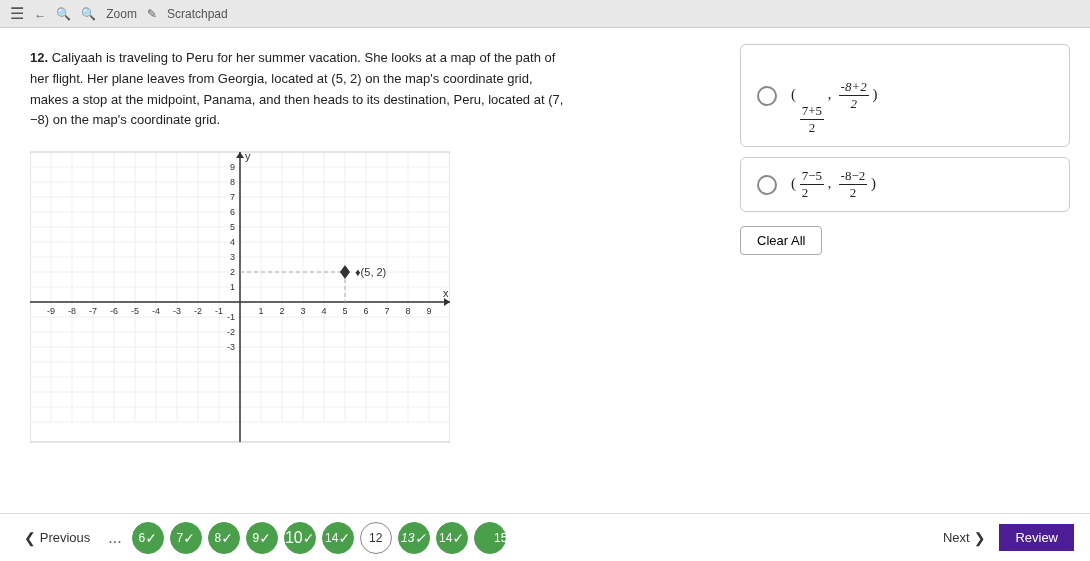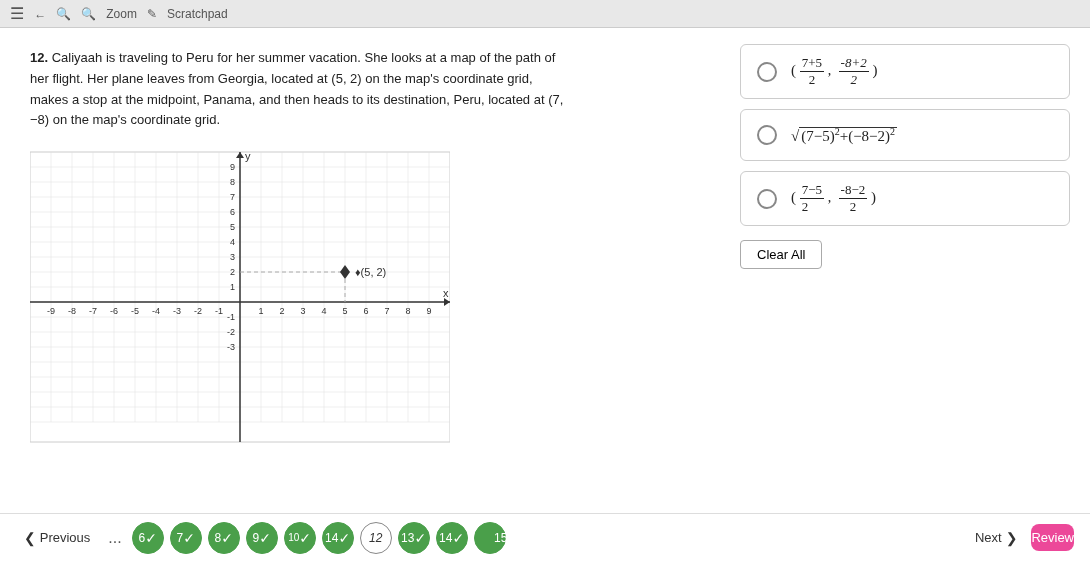--- a/index.html
+++ b/index.html
@@ -145,25 +145,25 @@
     .next-btn {
       background: none;
       border: none;
       cursor: pointer;
       font-size: 13px;
       color: #333;
       padding: 4px 8px;
       display: flex; align-items: center; gap: 4px;
     }
     .review-btn {
-      background: #ec4899;
+      background: #4c1d95;
       color: #fff;
       border: none;
-      border-radius: 8px;
-      padding: 6px 0;
+      border-radius: 0;
+      padding: 6px 16px;
       font-size: 13px;
       cursor: pointer;
     }
     .dots { font-size: 16px; color: #555; margin: 0 4px; }
     sup { font-size: 10px; }
   </style>
 </head>
 <body>
 
 <div class="top-bar">
@@ -291,39 +291,33 @@
       </svg>
     </div>
   </div>
 
   <div class="right-panel">
 
     <div class="answer-option">
       <div class="radio-circle"></div>
       <div class="answer-formula">
         <span style="font-family:'Times New Roman',serif;">(</span>
-        <span style="display:inline-flex;flex-direction:column;align-items:center;vertical-align:middle;font-size:14px;">
+        <span style="display:inline-flex;flex-direction:column;align-items:center;vertical-align:middle;font-size:14px;margin-top:48px;">
           <span style="border-bottom:1px solid #222;padding:0 2px;font-size:13px;">7+5</span>
           <span style="padding:0 2px;font-size:13px;">2</span>
         </span>
         <span style="font-size:14px;">,&nbsp;</span>
         <span style="display:inline-flex;flex-direction:column;align-items:center;vertical-align:middle;font-size:14px;font-style:italic;">
           <span style="border-bottom:1px solid #222;padding:0 2px;font-size:13px;">-8+2</span>
           <span style="padding:0 2px;font-size:13px;">2</span>
         </span>
         <span style="font-family:'Times New Roman',serif;">)</span>
       </div>
     </div>
 
-    <div class="answer-option">
-      <div class="radio-circle"></div>
-      <div class="answer-formula" style="font-family:'Times New Roman',serif;font-size:15px;">
-        √<span style="border-top:1px solid #333;padding:0 2px;">(7−5)<sup>2</sup>+(−8−2)<sup>2</sup></span>
-      </div>
-    </div>
 
 
     <div class="answer-option">
       <div class="radio-circle"></div>
       <div class="answer-formula">
         <span style="font-family:'Times New Roman',serif;">(</span>
         <span style="display:inline-flex;flex-direction:column;vertical-align:middle;font-size:14px;">
           <span style="border-bottom:1px solid #222;padding:0 2px;font-size:13px;">7−5</span>
           <span style="padding:0 2px;font-size:13px;">2</span>
         </span>
@@ -359,30 +353,30 @@
 
   <button class="page-btn checked" style="font-size: 0px; position: relative;">
       <span style="font-size:12px;color:#fff;">8</span>
     </button>
 
   <button class="page-btn checked" style="font-size: 0px; position: relative;">
       <span style="font-size:12px;color:#fff;">9</span>
     </button>
 
   <button class="page-btn checked" style="font-size: 0px; position: relative;">
-      <span style="font-size:10px;color:#fff;">10</span>
+      <span style="font-size:16px;color:#fff;">10</span>
     </button>
 
   <button class="page-btn checked" style="font-size: 0px; position: relative;">
       <span style="font-size:12px;color:#fff;">14</span>
     </button>
 
-  <button class="page-btn current empty" style="background:#fff;color:#333;font-size:12px;font-style:italic;">12</button>
-
-  <button class="page-btn checked" style="font-size: 0px; position: relative;">
+  <button class="page-btn current empty" style="background:#fff;color:#333;font-size:12px;">12</button>
+
+  <button class="page-btn checked" style="font-size: 0px; position: relative; font-style: italic;">
       <span style="font-size:12px;color:#fff;">13</span>
     </button>
 
   <button class="page-btn checked" style="font-size: 0px; position: relative;">
       <span style="font-size:12px;color:#fff;">14</span>
     </button>
 
   <button class="page-btn checked" style="font-size: 0px; position: relative;">
       <span style="font-size:12px;color:#fff;margin-left:34px;">15</span>
     </button>

